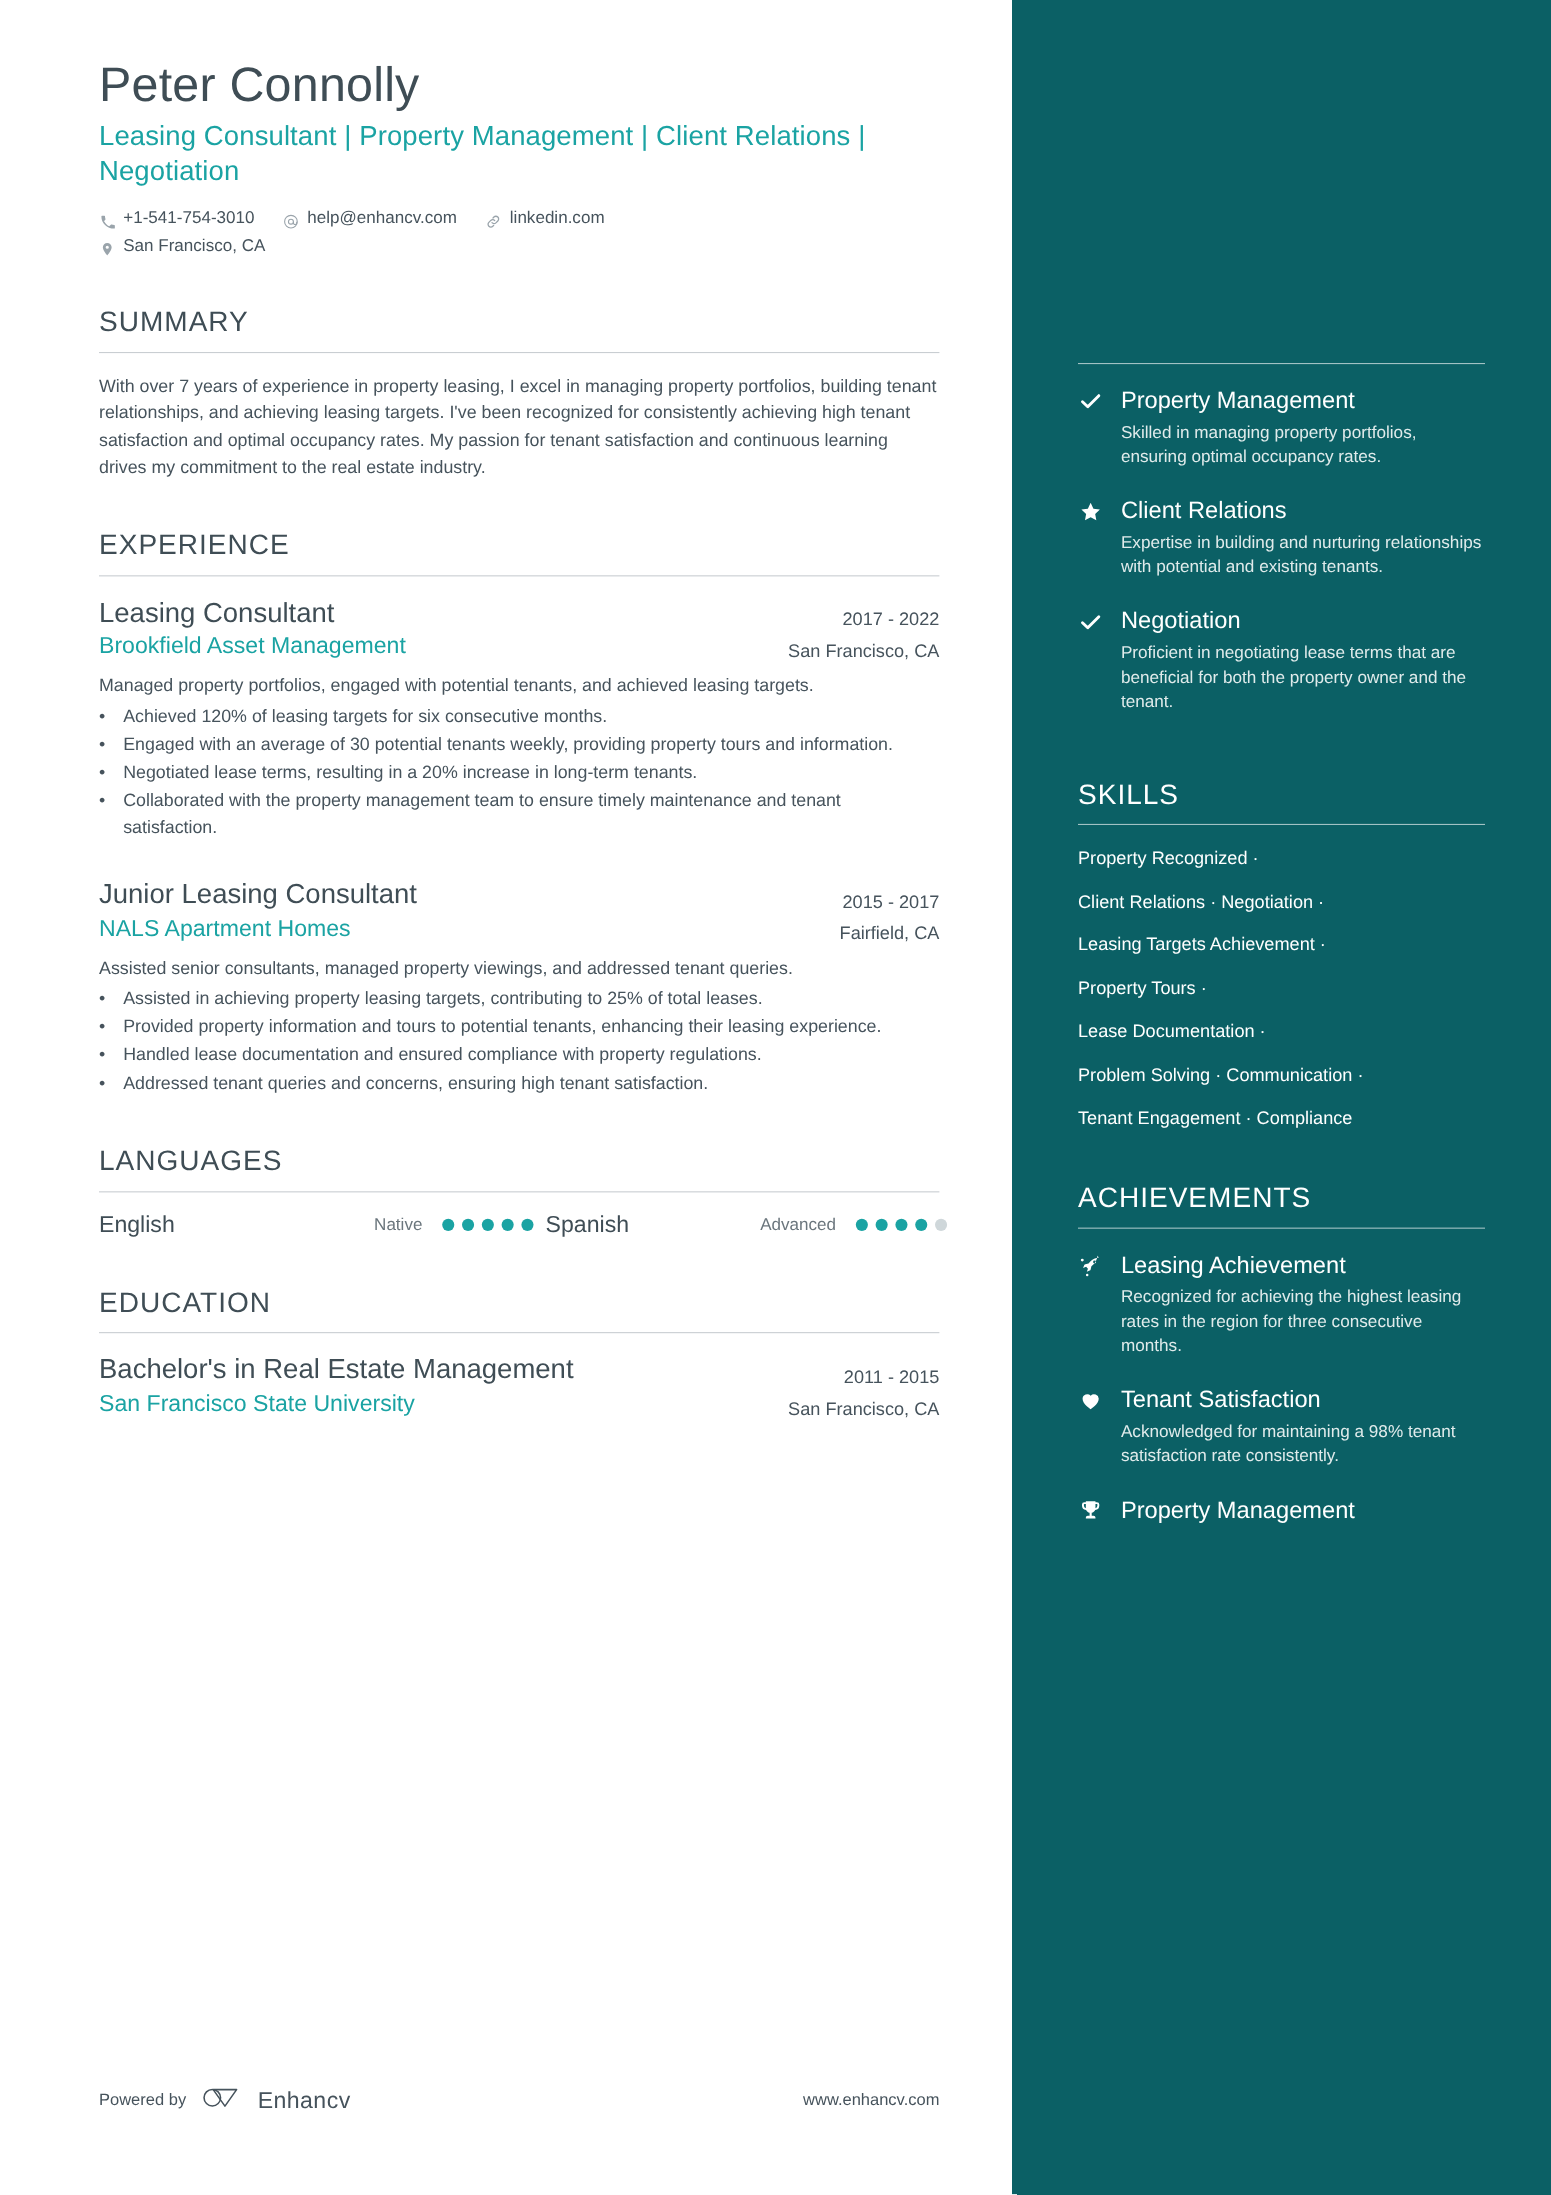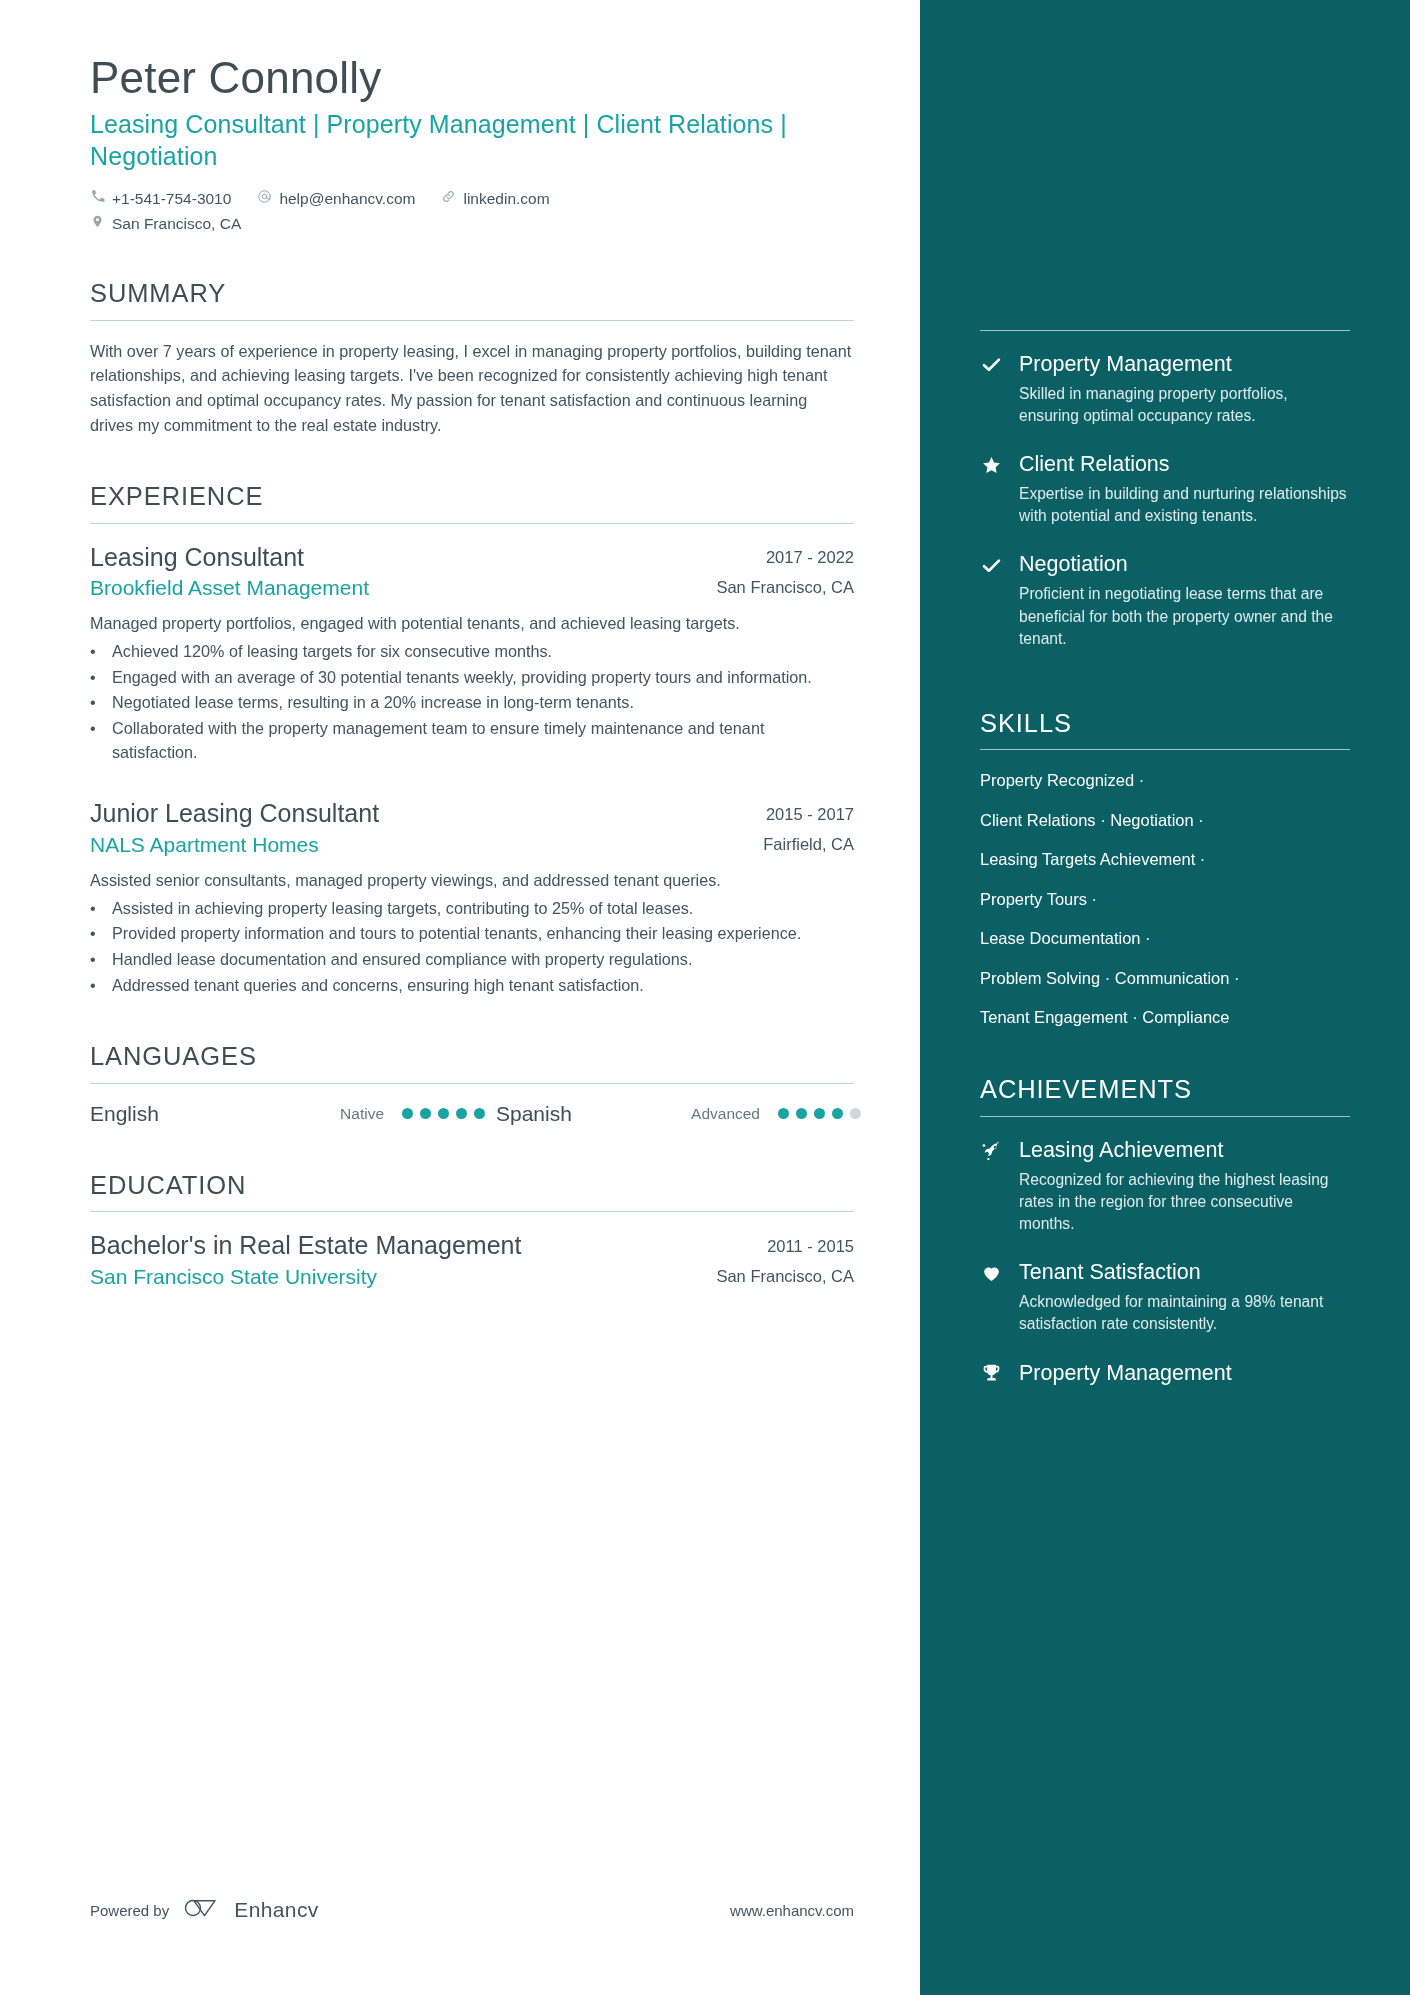--- a/index.html
+++ b/index.html
@@ -47,21 +47,21 @@
   .contact-rows { margin-top: 6px; }
   .contact-line {
     display: flex;
     align-items: center;
     flex-wrap: wrap;
     gap: 0 26px;
     margin-bottom: 5px;
   }
   .contact-item {
     display: flex;
-    align-items: flex-start;
+    align-items: flex-end;
     gap: 7px;
     font-size: 15.5px;
     color: #46535c;
     line-height: 1.3;
   }
   .contact-item .ico {
     display: inline-flex;
     align-items: center;
     justify-content: center;
     width: 15px; height: 15px;
@@ -92,21 +92,21 @@
     line-height: 1.52;
     color: #46535c;
     max-width: 790px;
   }
 
   
   .entry { margin-bottom: 26px; }
   .entry:last-child { margin-bottom: 0; }
   .entry-row {
     display: flex;
-    align-items: center;
+    align-items: flex-end;
     justify-content: space-between;
     gap: 18px;
   }
   .entry-title {
     font-size: 25px;
     color: #3f4d55;
     font-weight: 400;
     line-height: 1.26;
   }
   .entry-meta {

